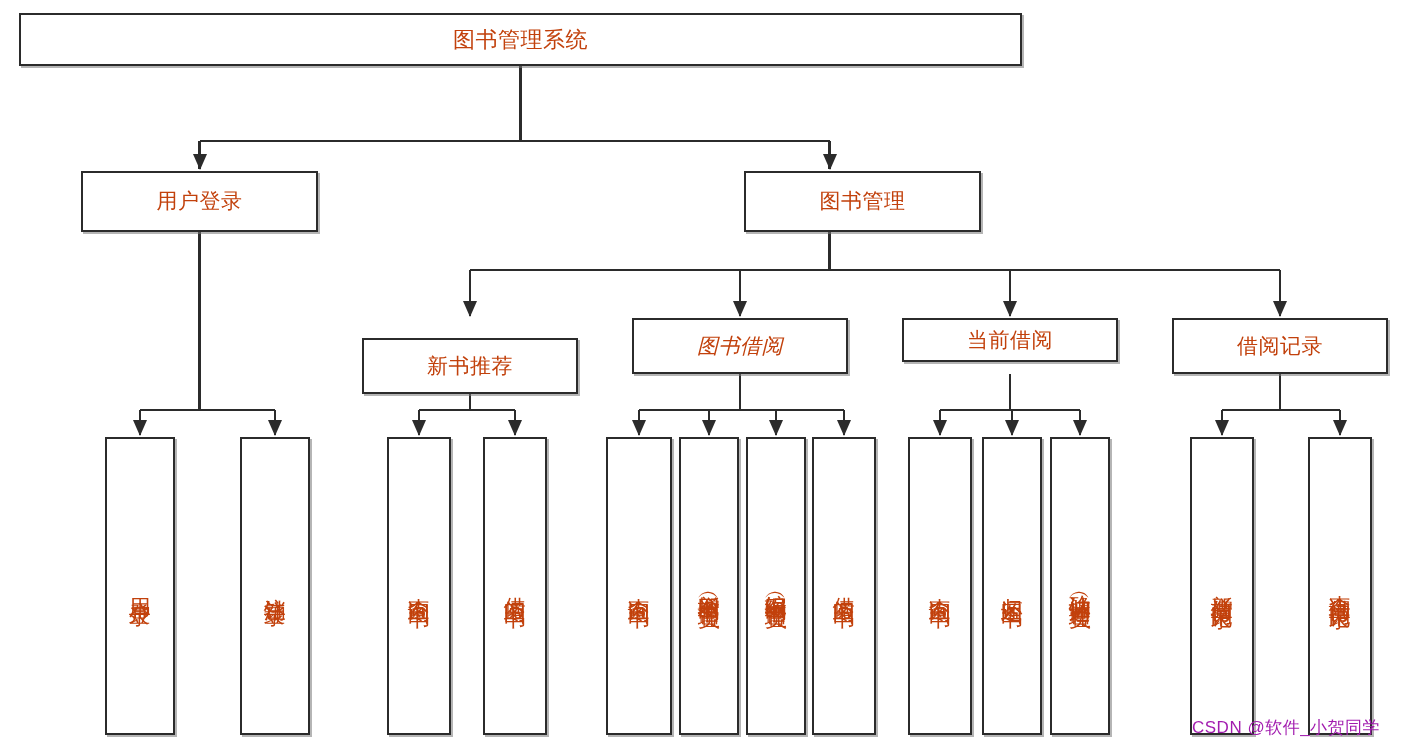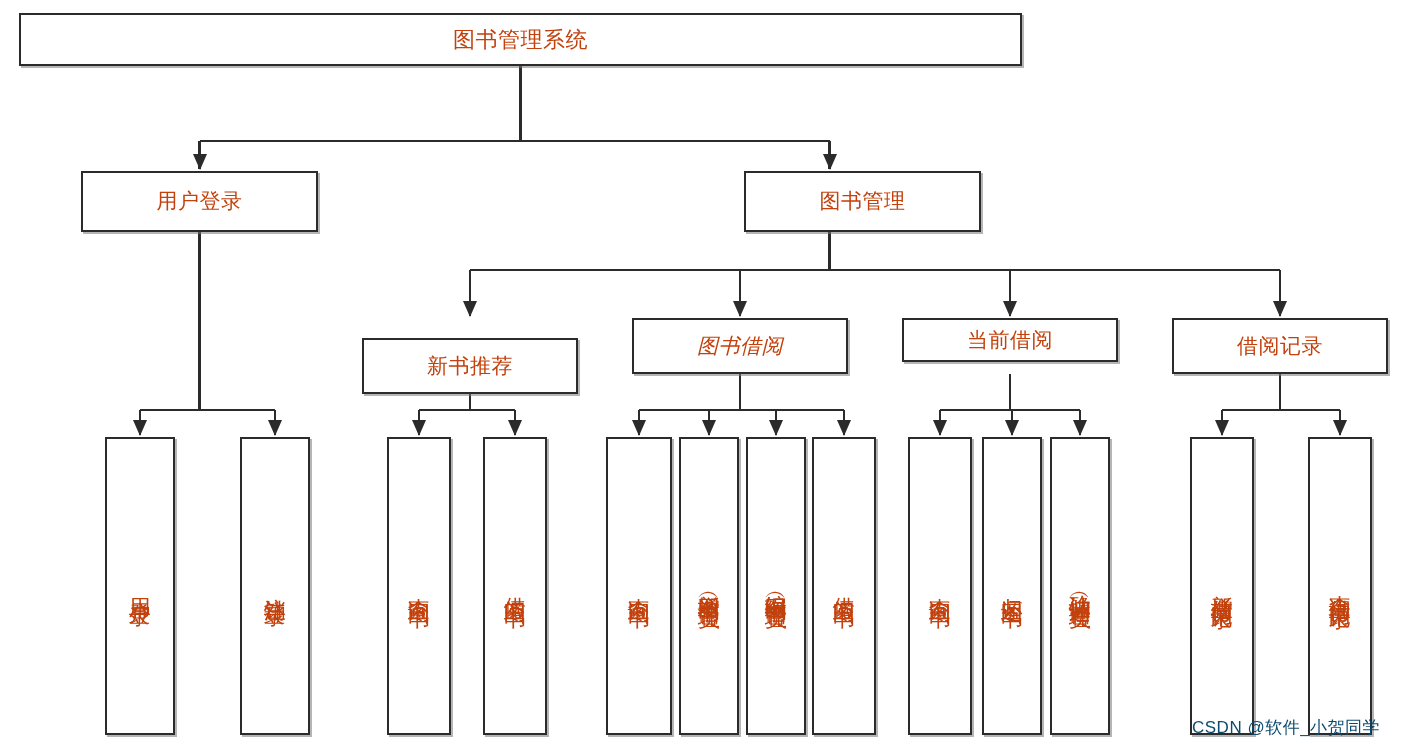--- a/index.html
+++ b/index.html
@@ -74,21 +74,21 @@
     position:absolute;
     width:0;height:0;
     border-left:7px solid transparent;
     border-right:7px solid transparent;
     border-top:16px solid #2b2b2b;
   }
   
   #watermark{
     position:absolute;
     font-size:17px;
-    color:#0c4a6e;
+    color:#a21caf;
     white-space:nowrap;
     user-select:none;
     letter-spacing:.5px;
   }
 </style>
 </head>
 <body>
 
 <div id="canvas">
 

